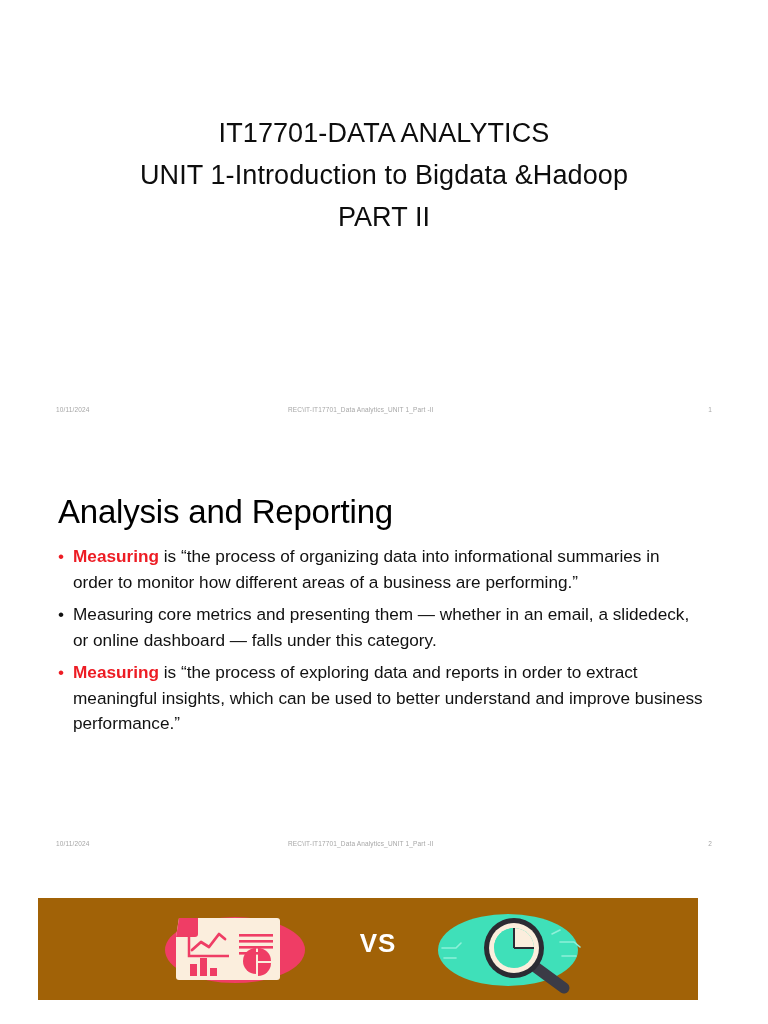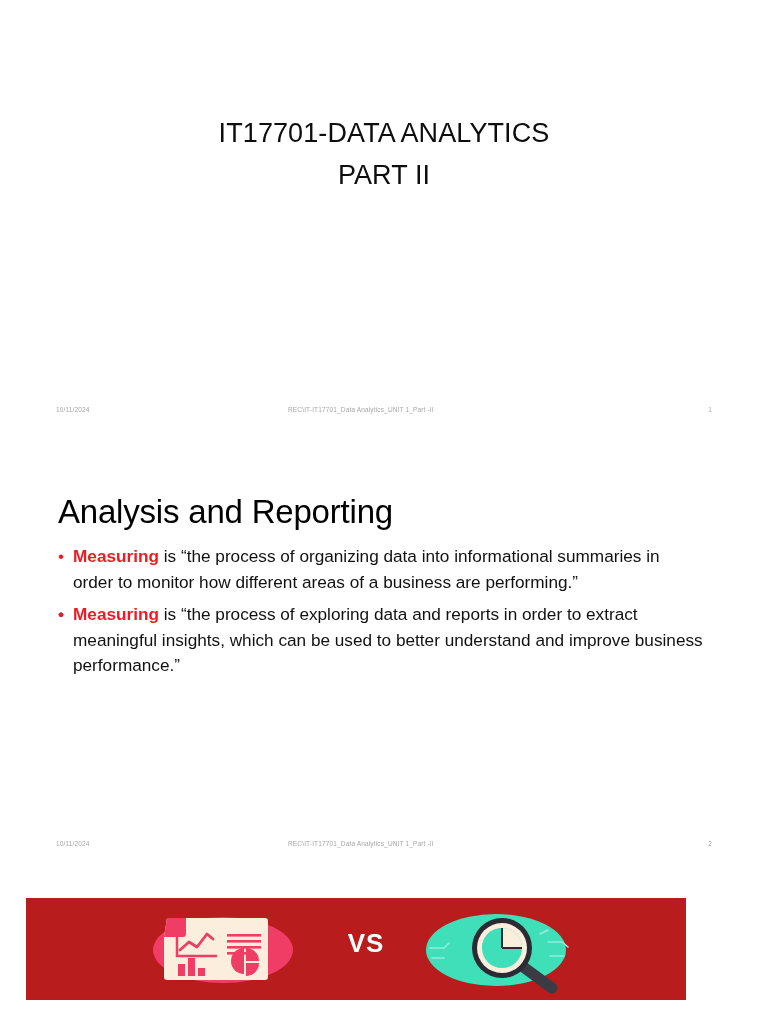--- a/index.html
+++ b/index.html
@@ -95,23 +95,23 @@
     font-size: 17.2px;
     line-height: 25.5px;
   }
   .dot-red   { color: #ed1c24; }
   .dot-black { color: #111111; }
   .kw { color: #ed1c24; font-weight: bold; }
 
   
   .banner {
     position: absolute;
-    left: 26px; top: 898px;
+    left: 38px; top: 898px;
     width: 660px; height: 102px;
-    background: #b91c1c;
+    background: #a16207;
     overflow: hidden;
   }
   .banner-inner {
     position: absolute;
     left: 0; top: 0;
     width: 660px; height: 102px;
   }
   .vs-label {
     position: absolute;
     left: 305px; top: 30px;
@@ -127,39 +127,40 @@
   .icon-search { position: absolute; left: 390px; top: 6px; width: 190px; height: 92px; }
 </style>
 </head>
 <body>
 
 <div class="page">
 
   <section class="slide-one">
     <div class="title-block">
       <span class="title-line">IT17701-DATA ANALYTICS</span>
+      <span class="title-line">UNIT 1-Introduction to Bigdata &amp;Hadoop</span>
       <span class="title-line">PART II</span>
     </div>
   </section>
 
   <div class="footer footer-1">
     <span class="f-date">10/11/2024</span>
     <span class="f-center">REC\IT-IT17701_Data Analytics_UNIT 1_Part -II</span>
     <span class="f-page">1</span>
   </div>
 
   <section class="slide-two">
     <h1 class="content-heading">Analysis and Reporting</h1>
 
     <ul class="bullet-list">
       <li class="bullet">
         <span class="dot dot-red">•</span><span class="kw">Measuring</span><span> is “the process of organizing data into informational summaries in order to monitor how different areas of a business are performing.”</span>
       </li>
       <li class="bullet">
-        <span class="dot dot-black">•</span>
+        <span class="dot dot-black">•</span><span>Measuring core metrics and presenting them — whether in an email, a slidedeck, or online dashboard — falls under this category.</span>
       </li>
       <li class="bullet">
         <span class="dot dot-red">•</span><span class="kw">Measuring</span><span> is “the process of exploring data and reports in order to extract meaningful insights, which can be used to better understand and improve business performance.”</span>
       </li>
     </ul>
   </section>
 
   <div class="footer footer-2">
     <span class="f-date">10/11/2024</span>
     <span class="f-center">REC\IT-IT17701_Data Analytics_UNIT 1_Part -II</span>

